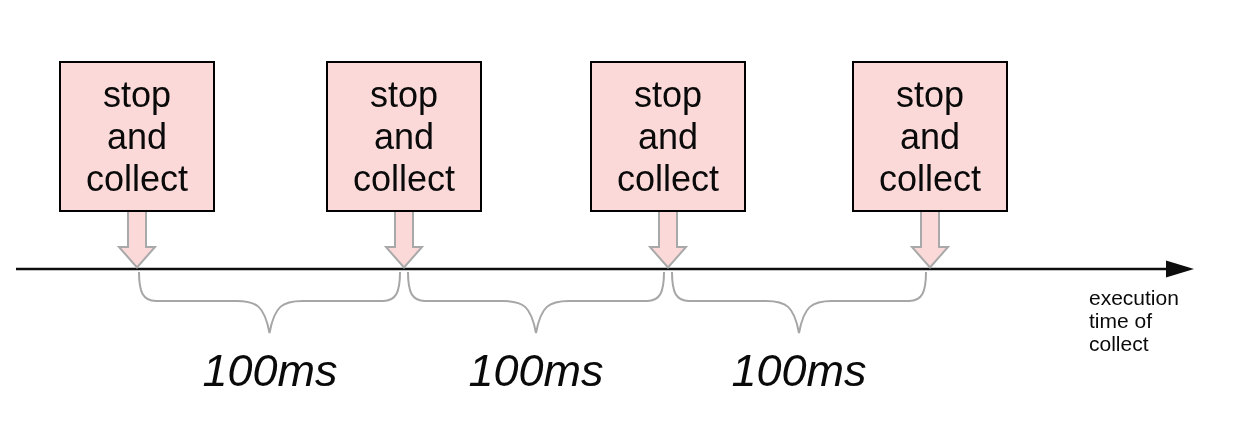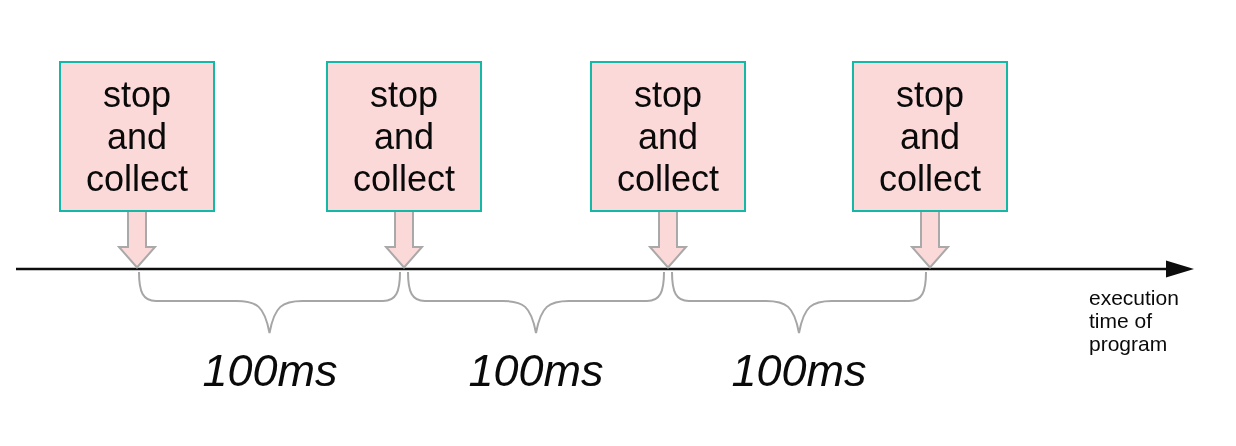--- a/index.html
+++ b/index.html
@@ -16,21 +16,21 @@
     font-family: "Liberation Sans", sans-serif;
     color: #0a0a0a;
   }
   
   .gc-box {
     position: absolute;
     top: 61px;
     width: 152px;
     height: 147px;
     background: #fbd9d9;
-    border: 2px solid #14b8a6;
+    border: 2px solid #000000;
     display: flex;
     align-items: center;
     justify-content: center;
     text-align: center;
     font-size: 36px;
     line-height: 42px;
     white-space: pre-line;
   }
   #box-1 { left: 59px; }
   #box-2 { left: 326px; }
@@ -108,15 +108,15 @@
   <div class="gc-box" id="box-4">stop
 and
 collect</div>
 
   <div class="interval-label" id="interval-1">100ms</div>
   <div class="interval-label" id="interval-2">100ms</div>
   <div class="interval-label" id="interval-3">100ms</div>
 
   <div class="axis-label">execution
 time of
-program</div>
+collect</div>
 
 </div>
 
 </body></html>

